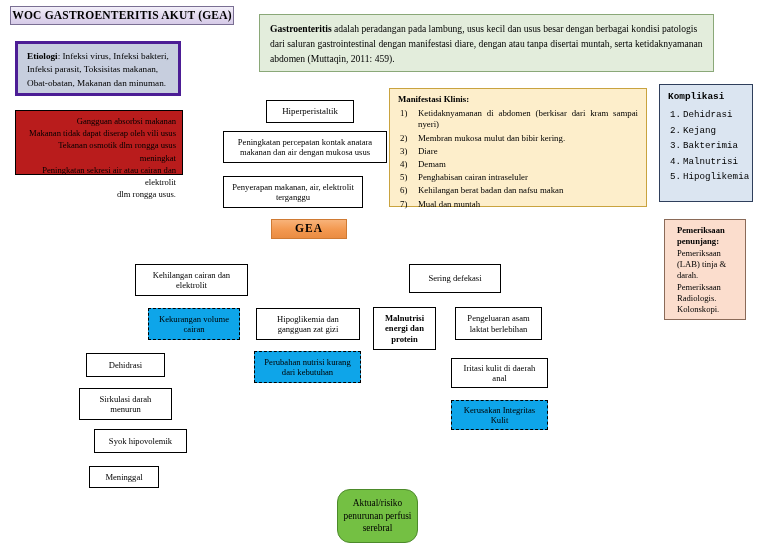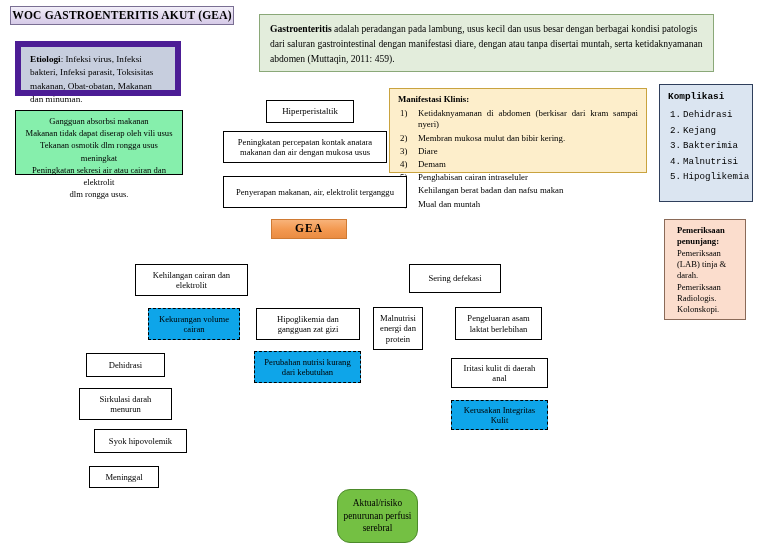--- a/index.html
+++ b/index.html
@@ -39,32 +39,32 @@
   .title-box {
     background: linear-gradient(to bottom, #f3effa 0%, #e4dcf0 45%, #d6cbe8 100%);
     border: 1px solid #7a6f93;
     font-weight: bold;
     letter-spacing: 0.2px;
     font-size: 11.5px;
     justify-content: center;
   }
   .etiologi-box {
     background: #c7cede;
-    border: 6px solid #4c1d95;
+    border: 3px solid #4c1d95;
     display: block;
     text-align: left;
     padding: 6px 8px 6px 9px;
     font-size: 9.2px;
     line-height: 1.45;
   }
   .plain-note {
-    background: #86efac;
+    background: #b91c1c;
     border: 1px solid #000000;
     display: block;
-    text-align: center;
+    text-align: right;
     padding: 4px 6px;
     font-size: 8.6px;
     line-height: 1.42;
   }
   .definisi-box {
     background: #e3eddc;
     border: 1px solid #8aa878;
     display: block;
     text-align: left;
     padding: 7px 10px;
@@ -174,21 +174,21 @@
     <span class="note-line">Makanan tidak dapat diserap oleh vili usus</span>
     <span class="note-line">Tekanan osmotik  dlm rongga usus meningkat</span>
     <span class="note-line">Peningkatan sekresi air atau cairan dan elektrolit</span>
     <span class="note-line">dlm rongga usus.</span>
   </div>
 
   <div class="box definisi-box" style="left:259px; top:14px; width:455px; height:58px;">
     <span class="lbl-bold">Gastroenteritis</span><span> adalah peradangan pada lambung, usus kecil dan usus besar dengan berbagai kondisi patologis dari saluran gastrointestinal dengan manifestasi diare, dengan atau tanpa disertai muntah, serta ketidaknyamanan abdomen (Muttaqin, 2011: 459).</span>
   </div>
 
-  <div class="box manifestasi-box" style="left:389px; top:88px; width:258px; height:85px;">
+  <div class="box manifestasi-box" style="left:389px; top:88px; width:258px; height:119px;">
     <span class="manif-head">Manifestasi Klinis:</span>
     <ol class="manif">
       <li>Ketidaknyamanan di abdomen (berkisar dari kram sampai nyeri)</li>
       <li>Membran mukosa mulut dan bibir kering.</li>
       <li>Diare</li>
       <li>Demam</li>
       <li>Penghabisan cairan intraseluler</li>
       <li>Kehilangan berat badan dan nafsu makan</li>
       <li>Mual dan muntah</li>
     </ol>
@@ -213,21 +213,21 @@
   </div>
 
   <div class="box solid mini2" style="left:266px; top:100px; width:88px; height:23px;text-align:center;">
     <span>Hiperperistaltik</span>
   </div>
 
   <div class="box solid mini" style="left:223px; top:131px; width:164px; height:32px; padding:2px 4px;">
     <span>Peningkatan percepatan kontak anatara makanan dan air dengan mukosa usus</span>
   </div>
 
-  <div class="box solid mini" style="left:223px; top:176px; width:184px; height:32px; padding:2px 4px;">
+  <div class="box solid mini" style="left:223px; top:176px; width:140px; height:32px; padding:2px 4px;">
     <span>Penyerapan makanan, air, elektrolit terganggu</span>
   </div>
 
   <div class="box gea-badge" style="left:271px; top:219px; width:76px; height:20px;">
     <span>GEA</span>
   </div>
 
   <div class="box solid mini" style="left:135px; top:264px; width:113px; height:32px; padding:2px 4px;">
     <span>Kehilangan cairan dan elektrolit</span>
   </div>
@@ -238,21 +238,21 @@
   </div>
 
   <div class="box dashed mini" style="left:148px; top:308px; width:92px; height:32px; padding:2px 4px;">
     <span>Kekurangan volume cairan</span>
   </div>
 
   <div class="box solid mini" style="left:256px; top:308px; width:104px; height:32px; padding:2px 4px;">
     <span>Hipoglikemia dan gangguan zat gizi</span>
   </div>
 
-  <div class="box solid mini" style="left:373px; top:307px; width:50px; height:43px; padding:2px 4px;">
+  <div class="box solid mini" style="left:373px; top:307px; width:63px; height:43px; padding:2px 4px;font-weight:bold;">
     <span>Malnutrisi energi dan protein</span>
   </div>
 
   <div class="box solid mini" style="left:455px; top:307px; width:87px; height:33px; padding:2px 4px;">
     <span>Pengeluaran asam laktat berlebihan</span>
   </div>
 
   <div class="box solid mini" style="left:86px; top:353px; width:79px; height:24px; padding:2px 4px;">
     <span>Dehidrasi</span>
   </div>

